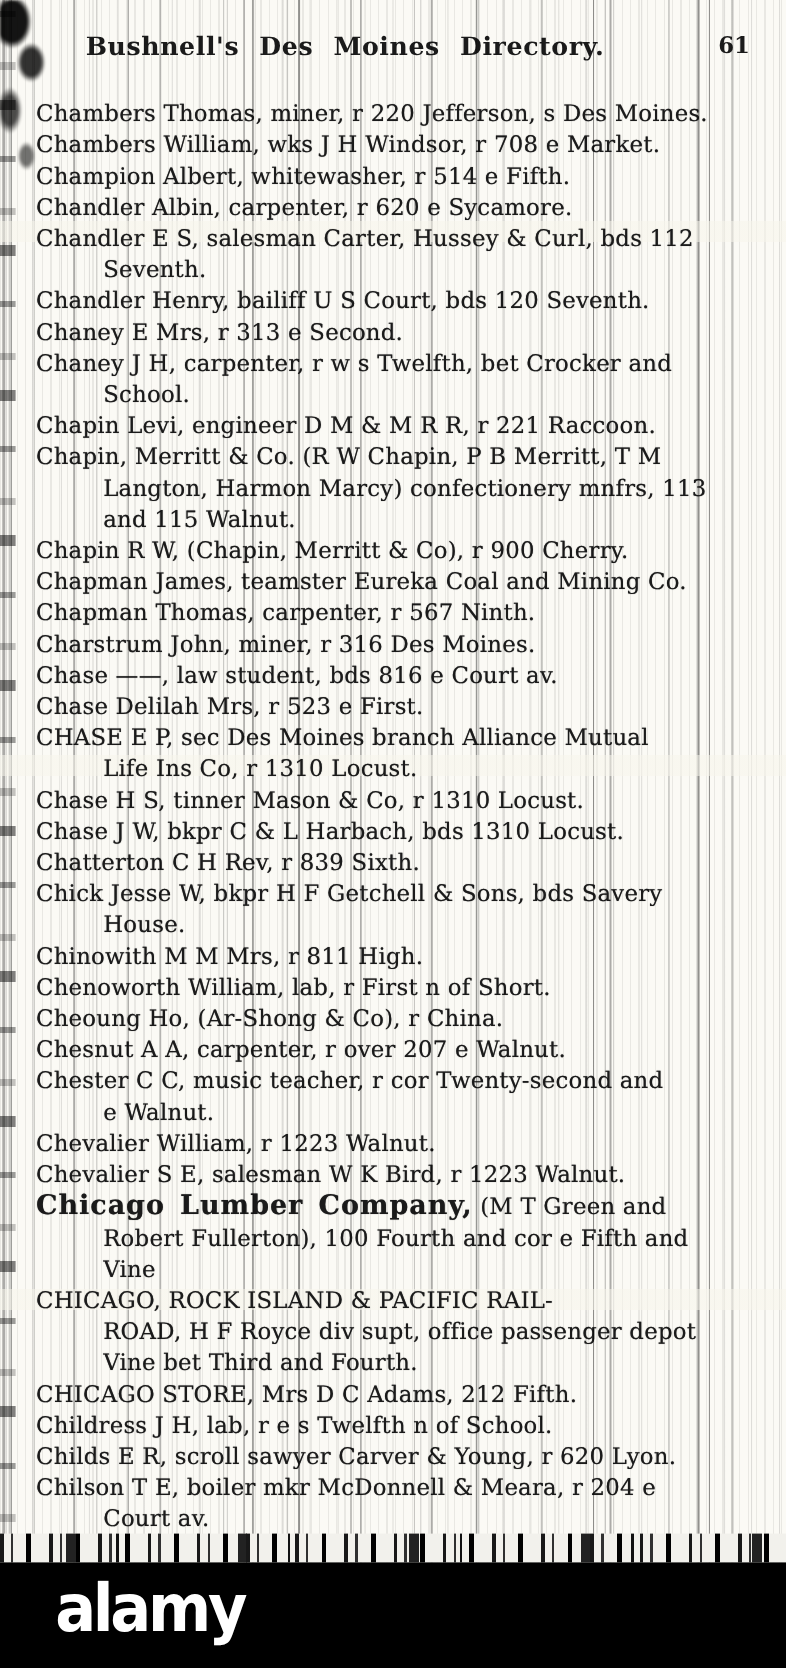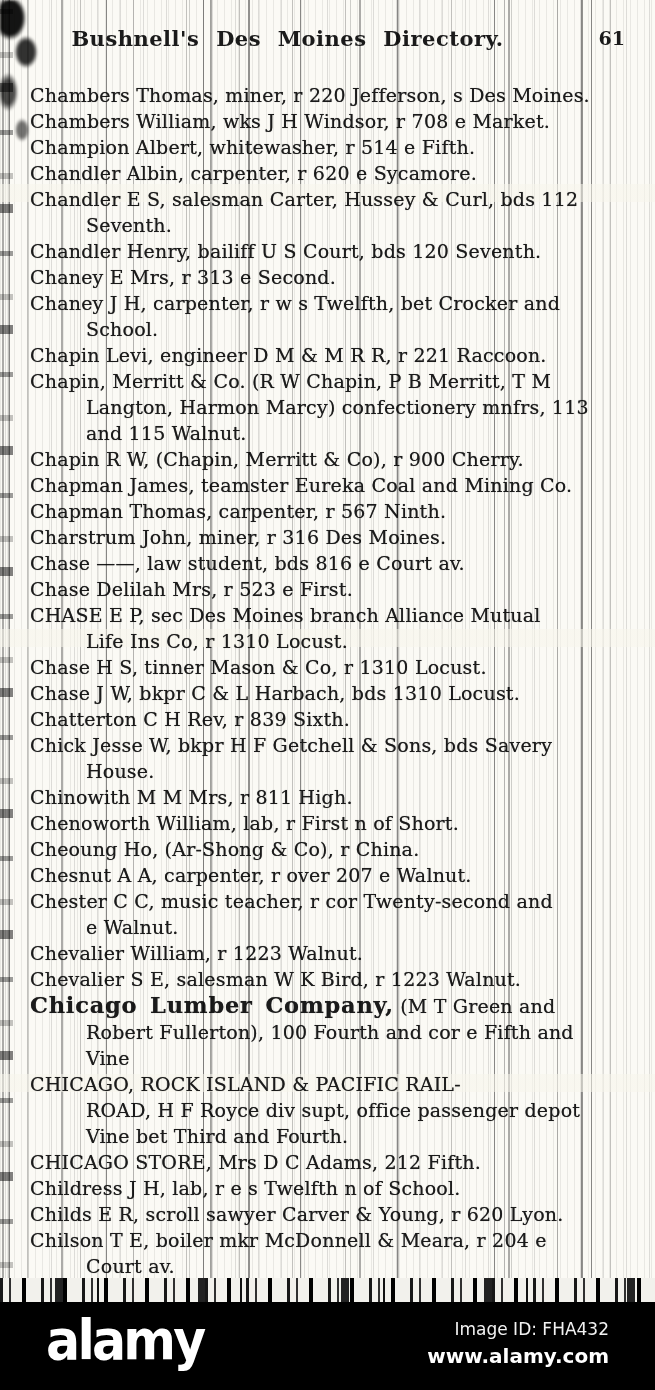--- a/index.html
+++ b/index.html
@@ -221,19 +221,15 @@
       </div>
     </div>
 
   <div class="streaks"></div>
   <div class="corner-blotch"></div>
   <div class="left-edge"></div>
   <div class="noise-strip"></div>
 
   <div class="footer">
     <div class="logo">alamy</div>
-    <div class="meta">
-      <div class="image-id">Image ID: FHA432</div>
-      <div class="url">www.alamy.com</div>
-    </div>
   </div>
 
 </div>
 
 </body></html>

